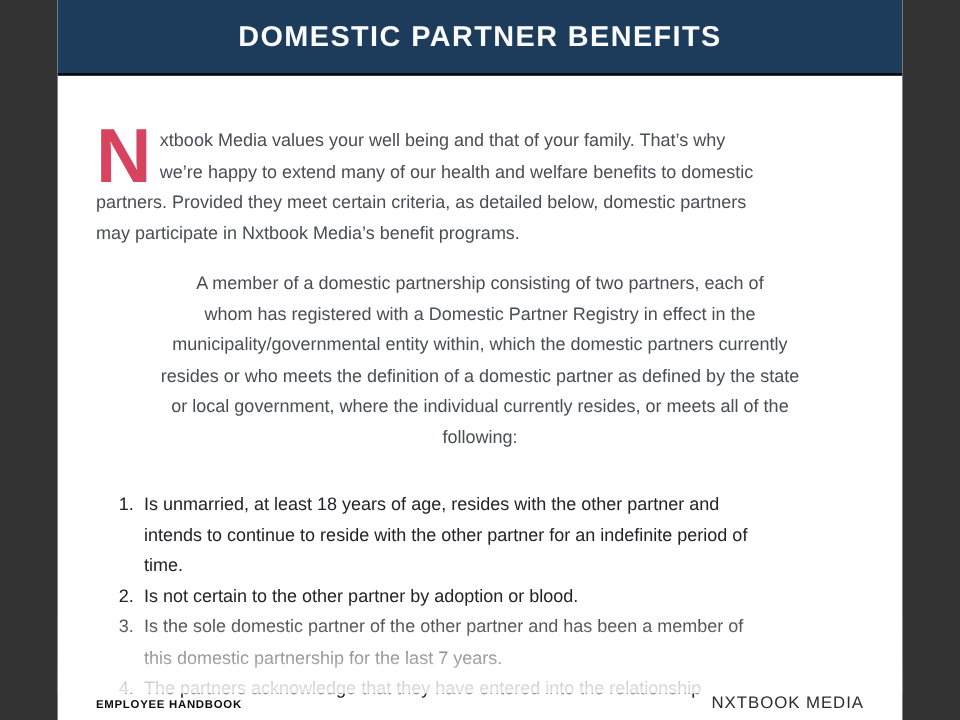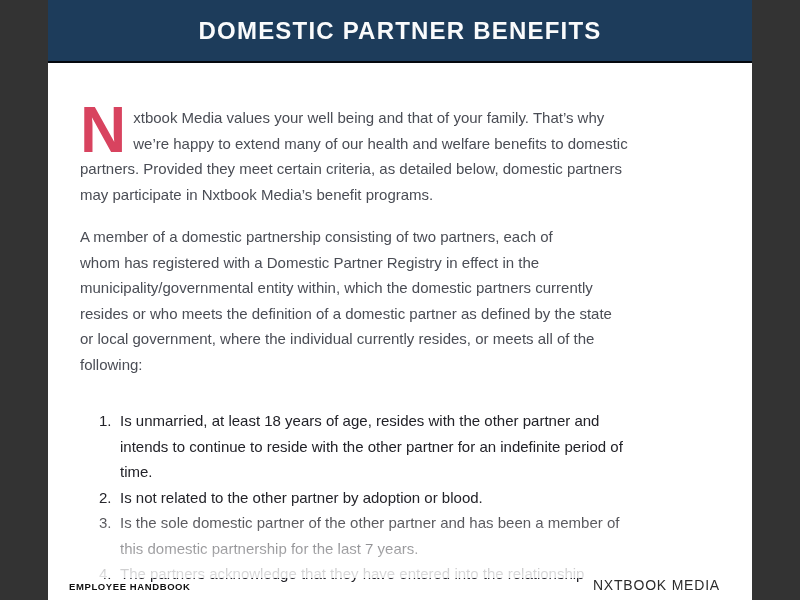--- a/index.html
+++ b/index.html
@@ -41,21 +41,21 @@
     padding: 42px 32px 0 32px;
   }
   .para {
     width: 640px;
     font-size: 15px;
     line-height: 25.5px;
     color: #4a4d55;
     white-space: pre-line;
     margin-bottom: 17px;
   }
-  .para.second { margin-bottom: 12px; }
+  .para.second { margin-bottom: 12px; text-align: center; }
   .drop-cap {
     float: left;
     color: #d8435f;
     font-size: 64px;
     line-height: 46px;
     font-weight: bold;
     margin: 2px 7px 0 0;
     white-space: normal;
   }
   ol.criteria {
@@ -85,21 +85,21 @@
     left: 0;
     right: 0;
     top: 500px;
     height: 78px;
     background: linear-gradient(to bottom, rgba(255,255,255,0) 0%, rgba(255,255,255,0.88) 100%);
     pointer-events: none;
     z-index: 2;
   }
   .page-footer {
     position: absolute;
-    left: 21px;
+    left: 32px;
     right: 32px;
     bottom: 7px;
     display: flex;
     justify-content: space-between;
     align-items: baseline;
     z-index: 3;
   }
   .footer-left {
     font-size: 9.5px;
     font-weight: bold;
@@ -133,21 +133,21 @@
 whom has registered with a Domestic Partner Registry in effect in the
 municipality/governmental entity within, which the domestic partners currently
 resides or who meets the definition of a domestic partner as defined by the state
 or local government, where the individual currently resides, or meets all of the
 following:</div>
 
       <ol class="criteria">
         <li>Is unmarried, at least 18 years of age, resides with the other partner and
 intends to continue to reside with the other partner for an indefinite period of
 time.</li>
-        <li>Is not related to the other partner by adoption or blood.</li>
+        <li>Is not certain to the other partner by adoption or blood.</li>
         <li>Is the sole domestic partner of the other partner and has been a member of
 this domestic partnership for the last 7 years.</li>
         <li>The partners acknowledge that they have entered into the relationship</li>
       </ol>
 
     </div>
 
     <div class="fade-overlay"></div>
 
     <div class="page-footer">

